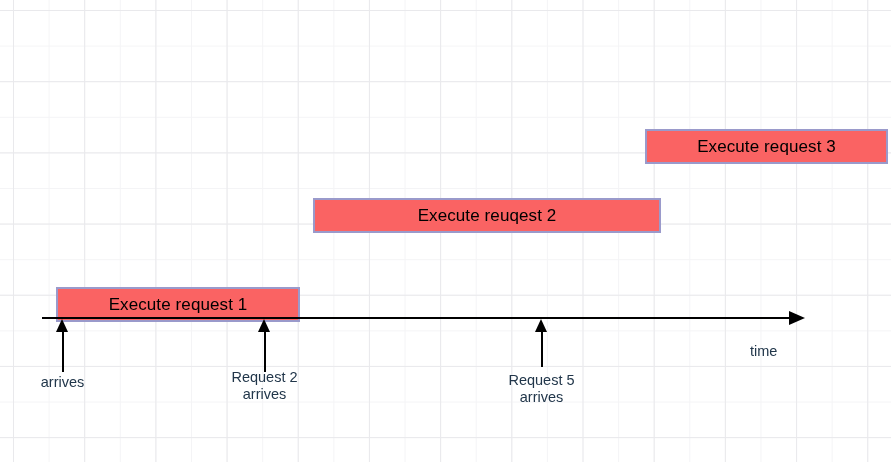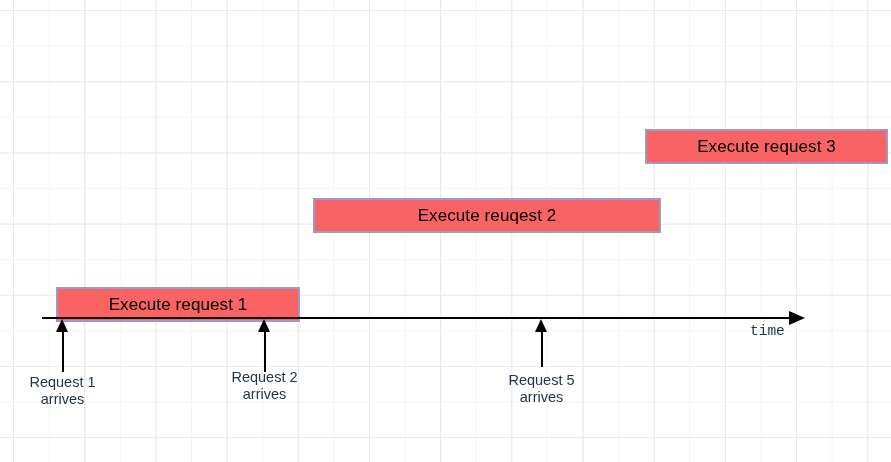--- a/index.html
+++ b/index.html
@@ -88,23 +88,24 @@
     font-size: 14.5px;
     font-family: "Liberation Sans", sans-serif;
     line-height: 17px;
     white-space: nowrap;
   }
 
   .axis-caption {
     position: absolute;
     color: #21364a;
     font-size: 14.5px;
-    font-family: Liberation Mono, monospace;
+    font-family: Liberation Sans, sans-serif;
     line-height: 1;
     white-space: nowrap;
+    margin-top: 20px;
   }
 </style>
 </head>
 <body>
 
 <div id="canvas">
 
   <div class="task-bar" style="left:645px; top:129px; width:243px; height:35px;">
     <span>Execute request 3</span>
   </div>
@@ -119,21 +120,20 @@
 
   <div class="axis-line" style="left:42px; top:317px; width:748px;"></div>
   <div class="axis-arrowhead" style="left:789px; top:311px;"></div>
   <div class="axis-caption" style="left:750px; top:324px;">time</div>
 
   <div class="tick-arrow" style="left:56px; top:319px; height:53px;">
     <span class="head"></span>
     <span class="shaft" style="height:42px;"></span>
   </div>
   <div class="tick-label" style="left:0px; top:374px; width:125px;">
-    <div>Request 1</div>
     <div>arrives</div>
   </div>
 
   <div class="tick-arrow" style="left:258px; top:319px; height:53px;">
     <span class="head"></span>
     <span class="shaft" style="height:42px;"></span>
   </div>
   <div class="tick-label" style="left:202px; top:369px; width:125px;">
     <div>Request 2</div>
     <div>arrives</div>

